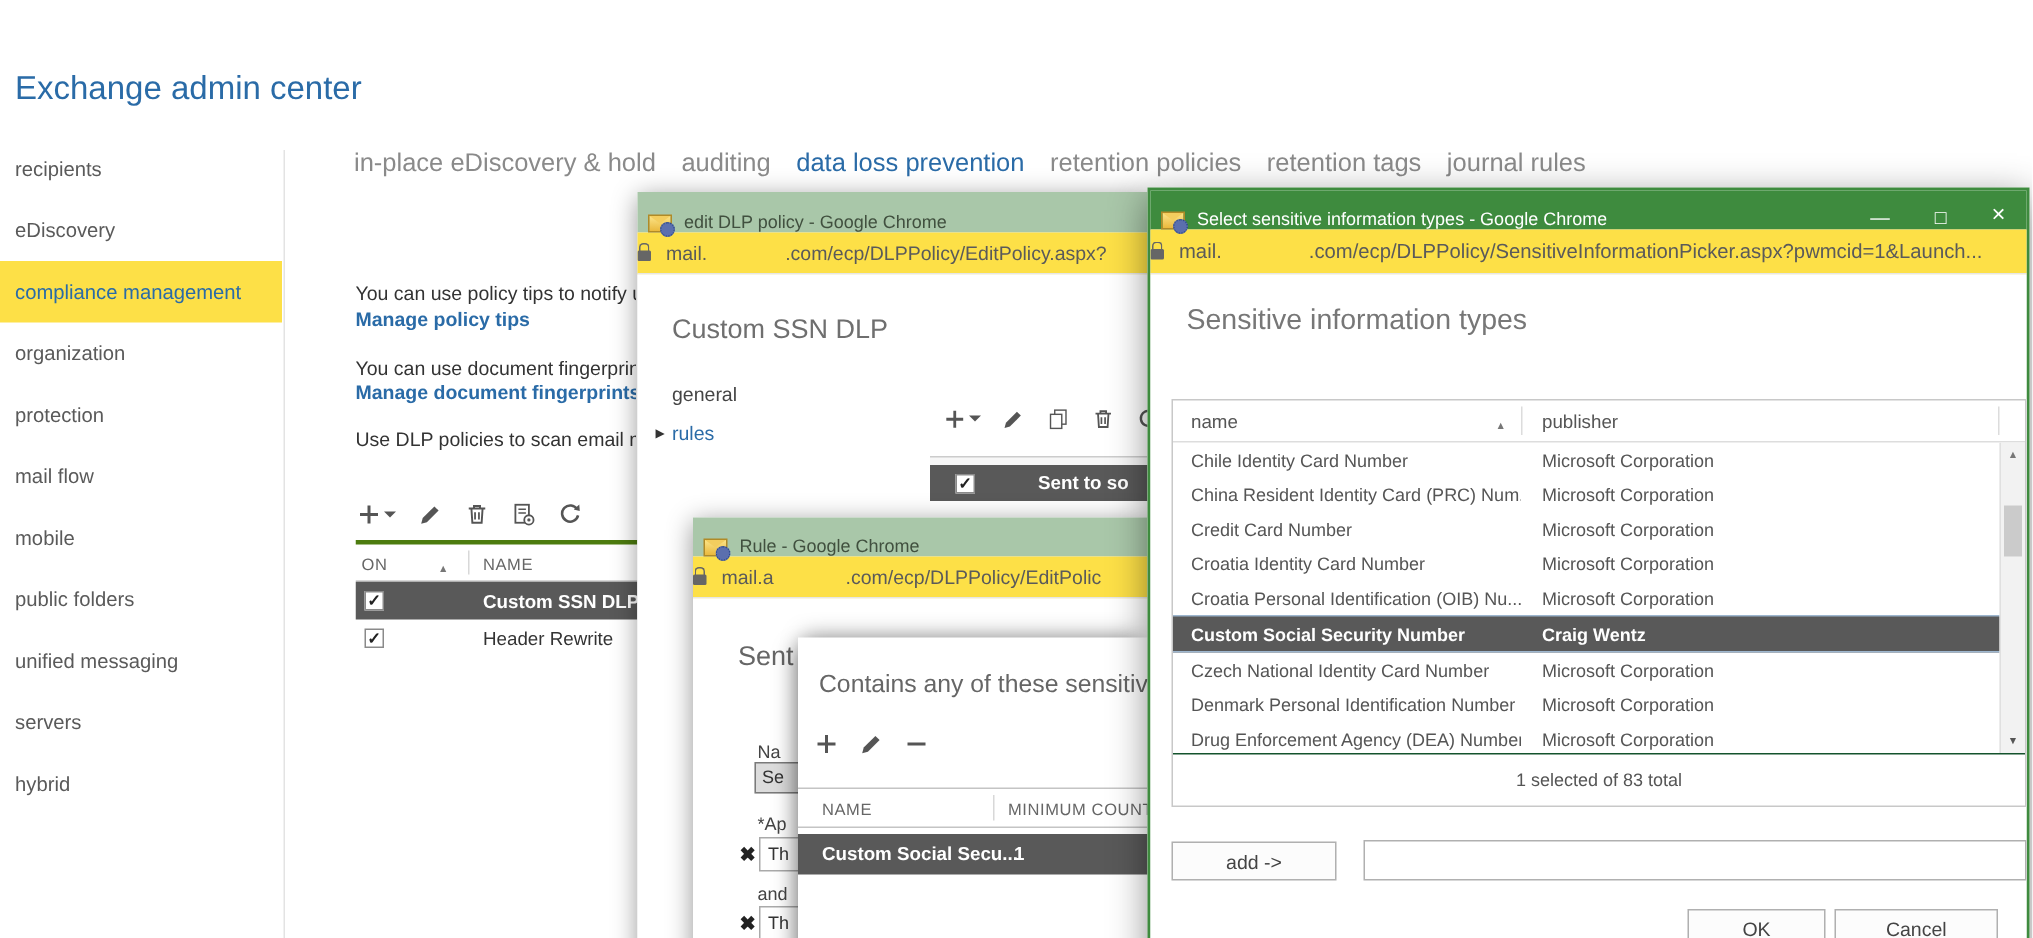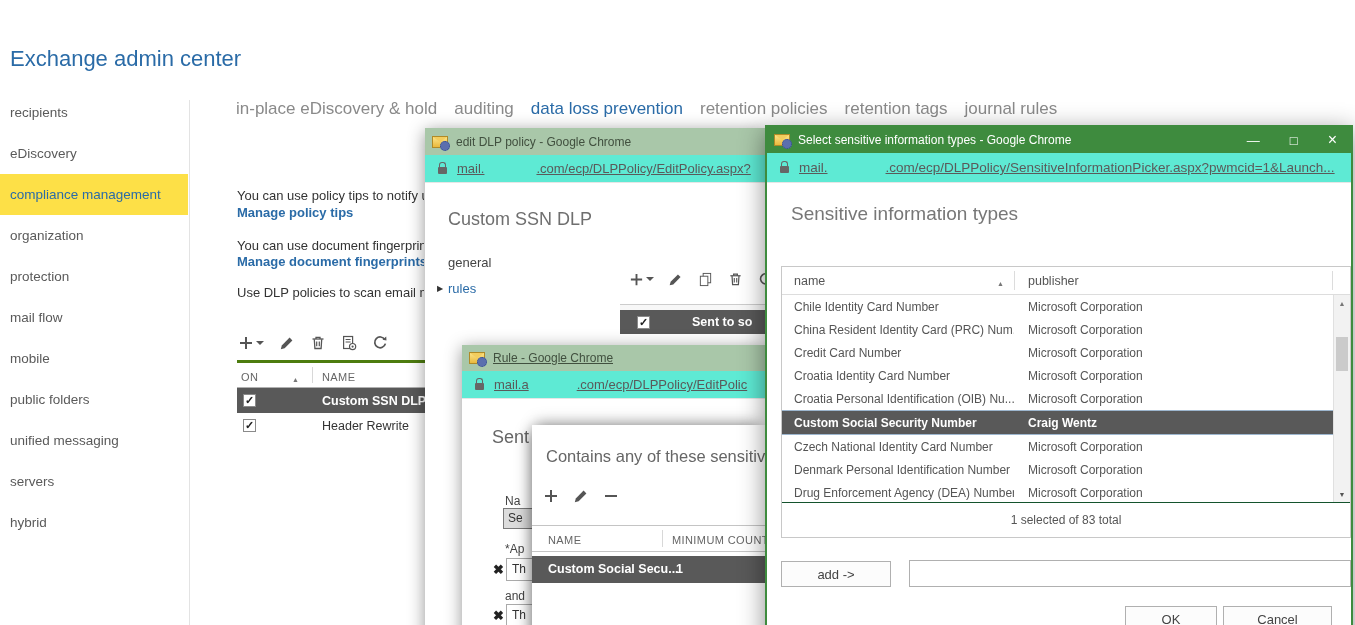--- a/index.html
+++ b/index.html
@@ -36,30 +36,30 @@
   .mt-div { position:absolute; left:75px; top:4px; bottom:4px; width:1px; background:#d8d8d8; }
   .mt-row { position:relative; height:25px; display:flex; align-items:center; font-size:12.5px; color:#333; }
   .mt-row.selected { background:#595959; color:#fff; font-weight:bold; }
   .mt-row .row-label { position:absolute; left:85px; }
   .cb { width:13px; height:13px; background:#fff; border:1px solid #8a8a8a; display:inline-flex; align-items:center; justify-content:center; font-size:11px; font-weight:bold; color:#222; margin-left:6px; }
   .cb::before { content:"✓"; }
   .main-table-bottom { position:absolute; left:237px; top:589px; width:186px; border-bottom:1px solid #ccc; }
 
   
   .chrome-win { position:absolute; background:#fff; box-shadow:0 3px 16px rgba(0,0,0,.42); }
-  .win-titlebar { height:27px; display:flex; align-items:center; padding-left:7px; }
+  .win-titlebar { height:27px; display:flex; align-items:flex-end; padding-left:7px; }
   .win-titlebar.inactive { background:#a9c7a9; color:#41503f; }
   .win-titlebar.active { background:#3e8b3e; color:#fff; }
   .win-title { font-size:12px; margin-left:8px; white-space:nowrap; overflow:hidden; }
   .win-controls { margin-left:auto; display:flex; align-items:center; gap:30px; padding-right:14px; font-size:13px; color:#fff; }
   .win-controls span { cursor:pointer; }
   .favicon { position:relative; width:16px; height:12px; background:linear-gradient(#fce489,#eab93d); border:1px solid #b08a27; flex:0 0 auto; }
   .favicon::before { content:""; position:absolute; left:0; top:0; border-left:7px solid transparent; border-right:7px solid transparent; border-top:5px solid #f3cd5e; }
   .favicon::after { content:""; position:absolute; right:-3px; bottom:-4px; width:8px; height:8px; background:#5b6fae; border:1px dotted #2d4a8d; border-radius:50%; }
-  .url-bar { height:28px; background:#5eead4; border-bottom:1px solid #e6e6e6; display:flex; align-items:center; padding-left:13px; font-size:13px; color:#5a5a5a; white-space:nowrap; overflow:hidden;text-decoration:underline; }
+  .url-bar { height:28px; background:#fde047; border-bottom:1px solid #e6e6e6; display:flex; align-items:center; font-size:13px; color:#5a5a5a; white-space:nowrap; overflow:hidden; }
   .lock { position:relative; width:9px; height:7px; background:#666; border-radius:1px; margin-right:10px; margin-top:3px; flex:0 0 auto; }
   .lock::before { content:""; position:absolute; top:-5px; left:1px; width:5px; height:5px; border:1.5px solid #666; border-bottom:none; border-radius:3px 3px 0 0; }
   .redact { display:inline-block; height:10px; }
   .win-body { position:relative; background:#fff; }
 
   
   #edit-win { left:425px; top:88px; width:340px; height:537px; z-index:10; }
   #edit-win .win-heading { position:absolute; left:23px; top:26px; font-size:18px; color:#6f6f6f; }
   #edit-win .nav-general { position:absolute; left:23px; top:72px; font-size:13px; color:#444; cursor:pointer; }
   #edit-win .nav-rules { position:absolute; left:23px; top:98px; font-size:13px; color:#2a6ba7; cursor:pointer; }
@@ -67,21 +67,21 @@
   .tri-right::before { content:"▶"; }
   #edit-win .toolbar { position:absolute; left:203px; top:87px; }
   #edit-win .rule-list { position:absolute; left:195px; top:121px; right:0; }
   #edit-win .rl-top { height:6px; border-top:1px solid #ccc; background:#f7f7f7; }
   #edit-win .rl-row { height:24px; background:#595959; display:flex; align-items:center; color:#fff; font-weight:bold; font-size:12.5px; }
   #edit-win .rl-row .cb { margin-left:17px; }
   #edit-win .rl-row .rl-label { margin-left:42px; white-space:nowrap; }
 
   
   #rule-win { left:462px; top:305px; width:303px; height:320px; z-index:20; }
-  #rule-win .win-titlebar { height:26px;text-decoration:underline; }
+  #rule-win .win-titlebar { height:26px; }
   #rule-win .win-heading { position:absolute; left:30px; top:28px; font-size:18px; color:#666; white-space:nowrap; }
   #rule-win .lbl { position:absolute; font-size:12px; color:#444; white-space:nowrap; }
   #rule-win .name-input { position:absolute; left:41px; top:109px; width:120px; height:21px; background:#dcdcdc; border:1px solid #7a7a7a; font-size:12px; color:#333; padding:2px 4px; white-space:nowrap; overflow:hidden; }
   #rule-win .xmark { position:absolute; font-size:13px; font-weight:bold; color:#222; cursor:pointer; }
   #rule-win .cond-box { position:absolute; width:110px; height:23px; border:1px solid #aaa; background:#fff; font-size:12px; color:#333; padding:3px 5px; white-space:nowrap; overflow:hidden; cursor:pointer; }
   #rule-win .big-box { position:absolute; left:43px; top:236px; width:110px; height:60px; border:1px solid #8a8a8a; background:#fff; }
 
   
   #contains-dlg { position:absolute; left:532px; top:385px; width:233px; height:240px; background:#fff; z-index:25;
     box-shadow:-6px 2px 14px -4px rgba(0,0,0,.4), 0 -6px 14px -4px rgba(0,0,0,.35); }

